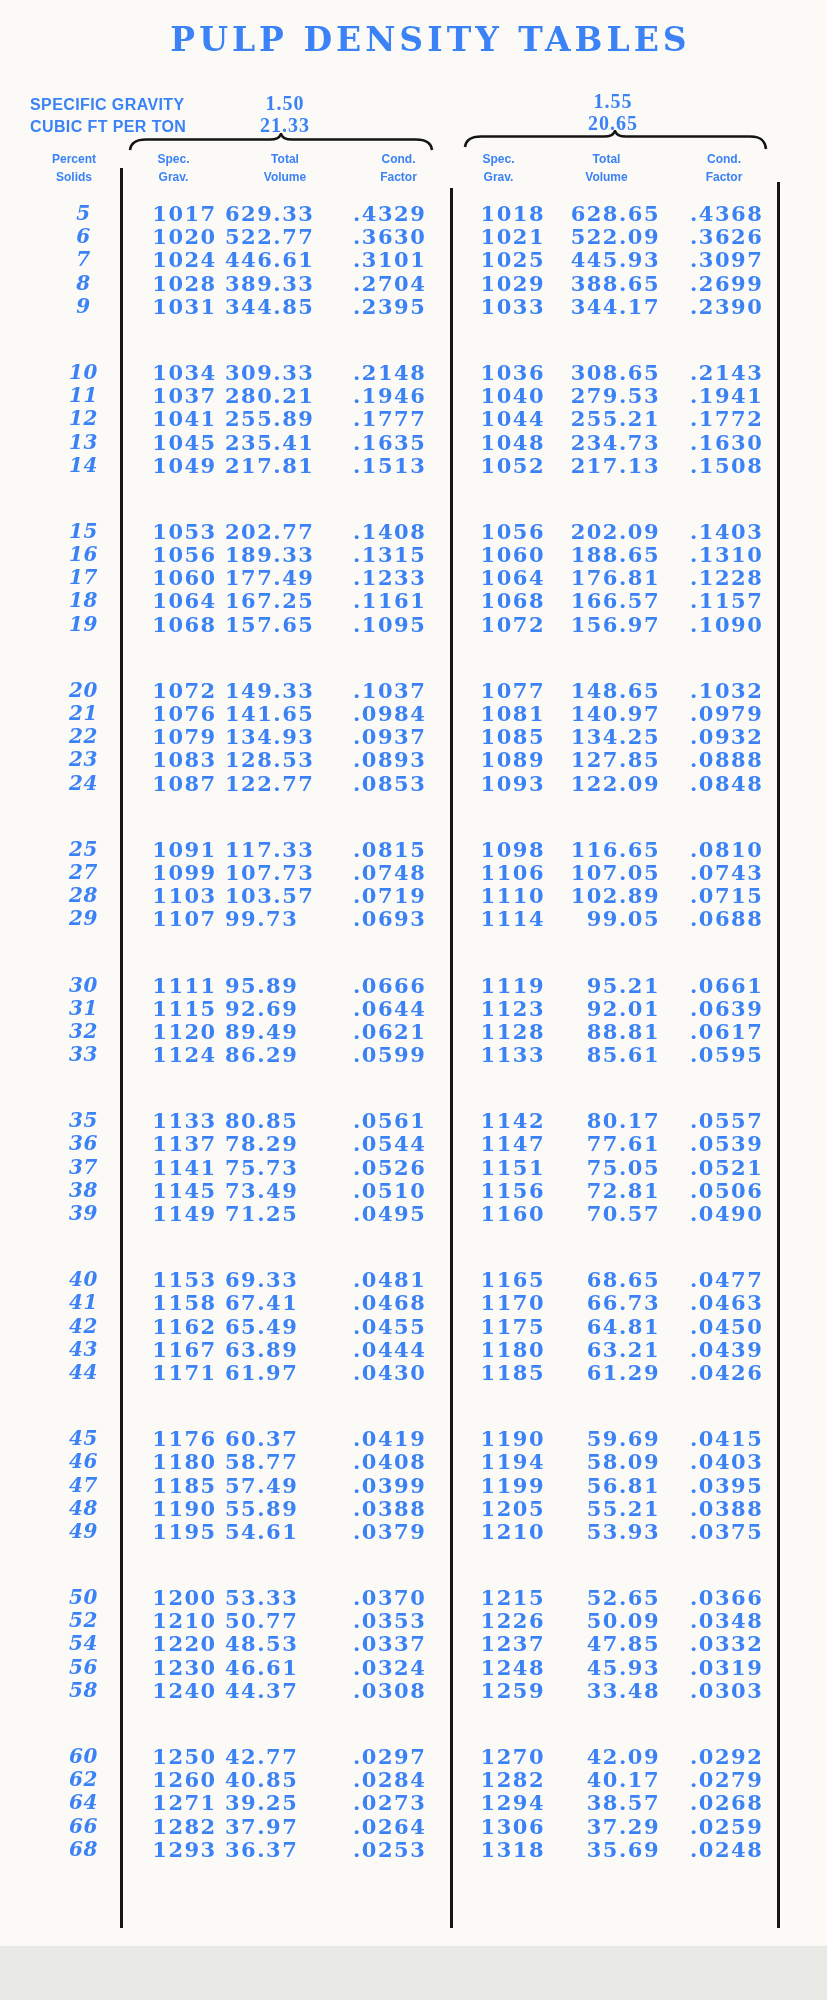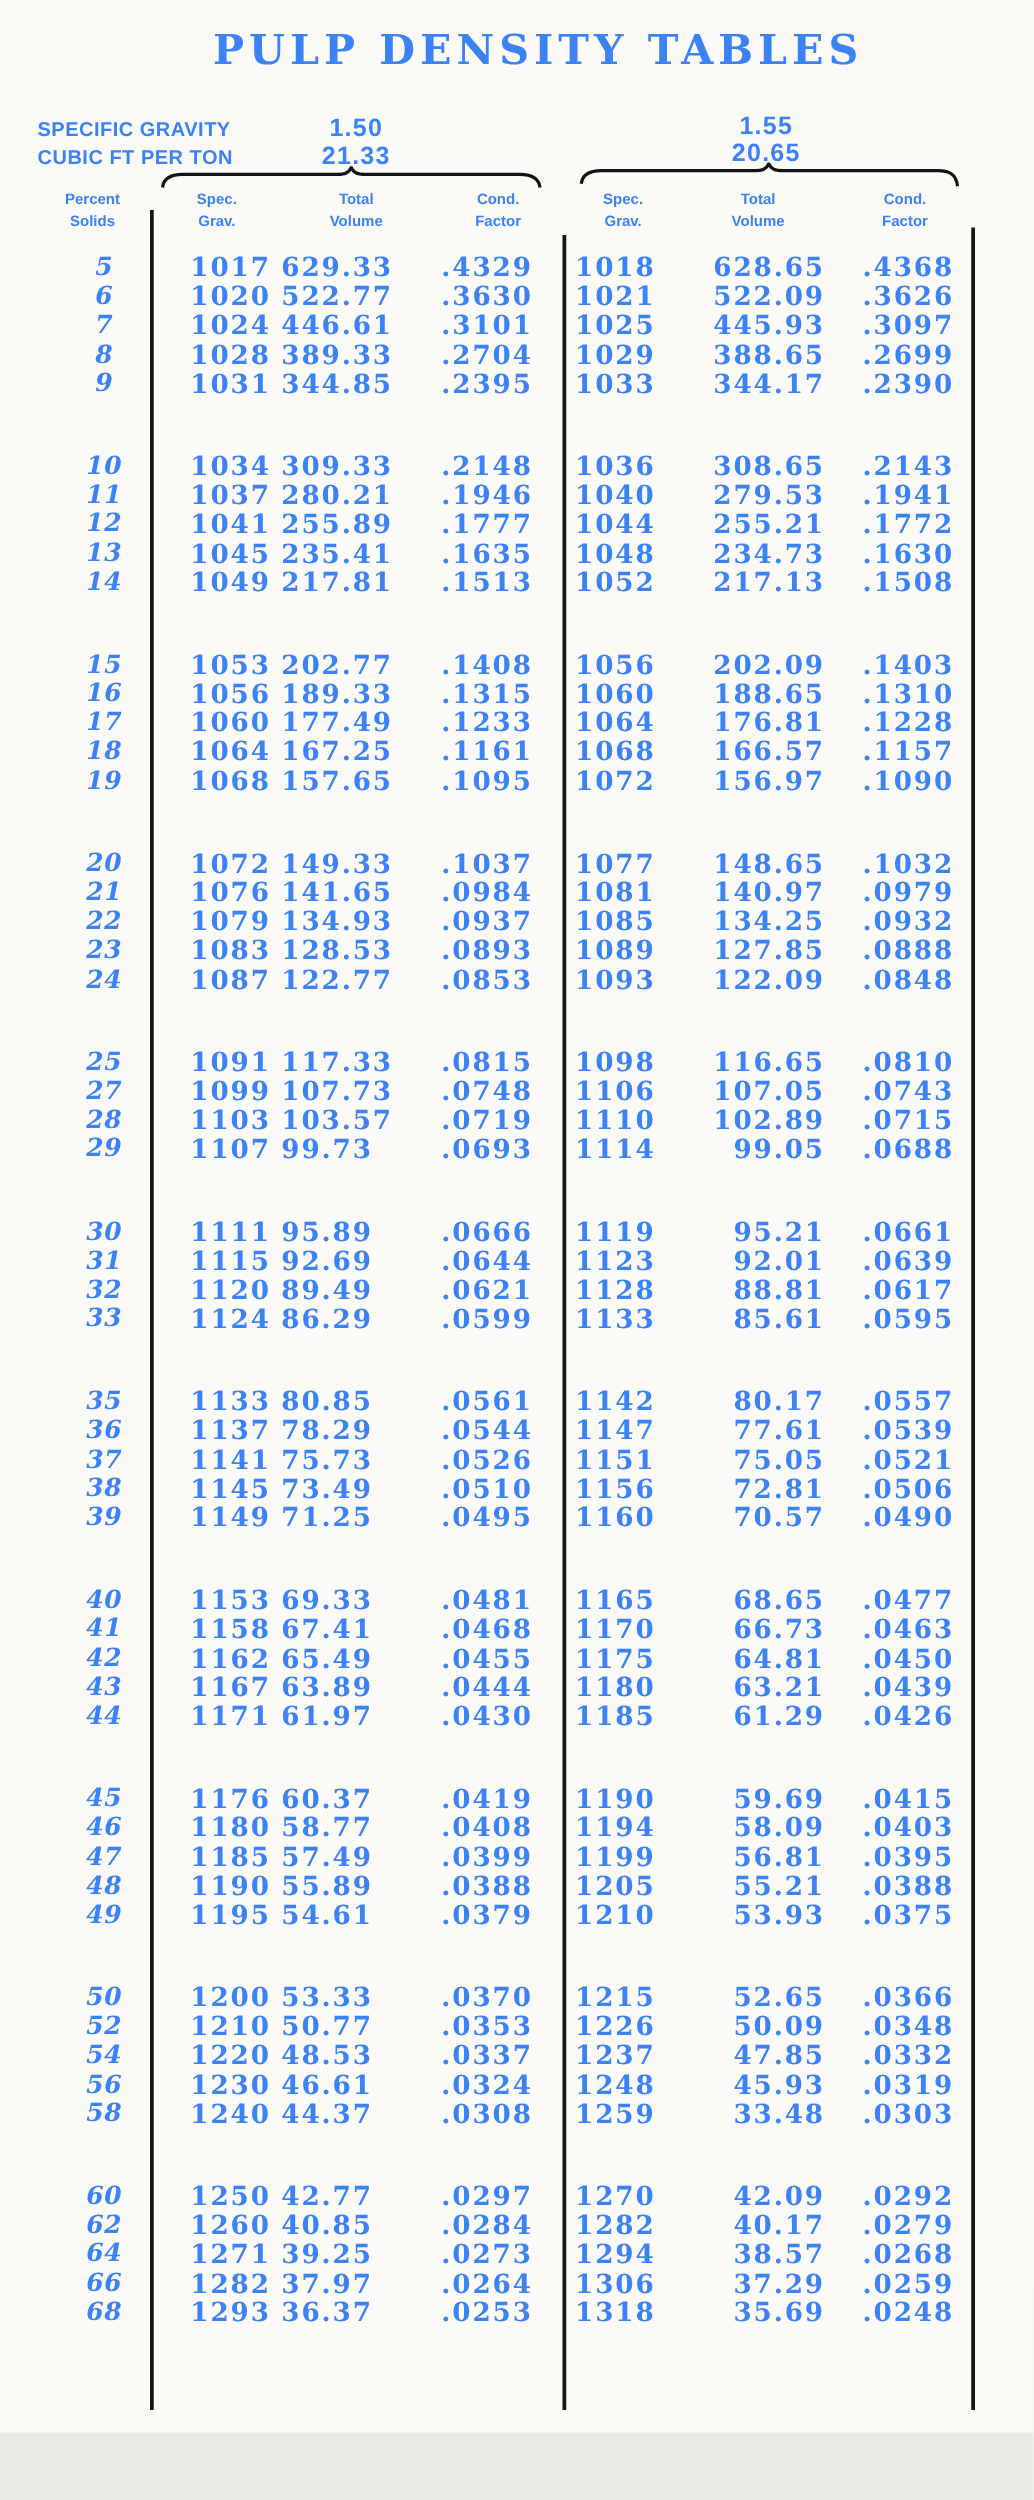--- a/index.html
+++ b/index.html
@@ -23,21 +23,21 @@
   .hdr-label{
     position:absolute;left:30px;
     font-family:"Liberation Sans", sans-serif;
     font-weight:700;font-size:16px;letter-spacing:0.4px;
     white-space:nowrap;
   }
   .hdr-label.l1{top:96px;text-align:right;}
   .hdr-label.l2{top:118px;}
   .hdr-val{
     position:absolute;width:110px;text-align:center;
-    font-family:Liberation Sans, sans-serif;
+    font-family:Liberation Serif, serif;
     font-weight:700;font-size:20px;letter-spacing:1px;
     white-space:nowrap;
   }
   .brace{position:absolute;}
   .cols, .row{
     display:grid;
     grid-template-columns:122px 103px 120px 107px 93px 123px 112px;
     width:780px;
   }
   .cols{position:absolute;top:150px;left:0;}
@@ -55,21 +55,21 @@
     font-size:21px;font-weight:700;line-height:23.2px;
     letter-spacing:1.5px;white-space:nowrap;
   }
   .c.pct{
     text-align:center;padding-left:45px;
     font-style:italic;font-size:20px;letter-spacing:0.5px;
   }
   .c.lsg{text-align:center;padding-left:22px;}
   .c.lvol{padding-right:8px;}
   .c.lcf{text-align:left;padding-left:8px;}
-  .c.rsg{text-align:left;padding-left:8px;}
+  .c.rsg{text-align:right;padding-left:8px;}
   .c.rvol{text-align:right;padding-right:8px;}
   .c.rcf{text-align:left;padding-left:22px;}
   .vrule{position:absolute;width:3px;background:#161616;}
   .rule-left{left:120px;top:168px;height:1760px;}
   .rule-mid{left:450px;top:188px;height:1740px;}
   .rule-right{left:777px;top:182px;height:1746px;}
 </style>
 </head>
 <body>
 

